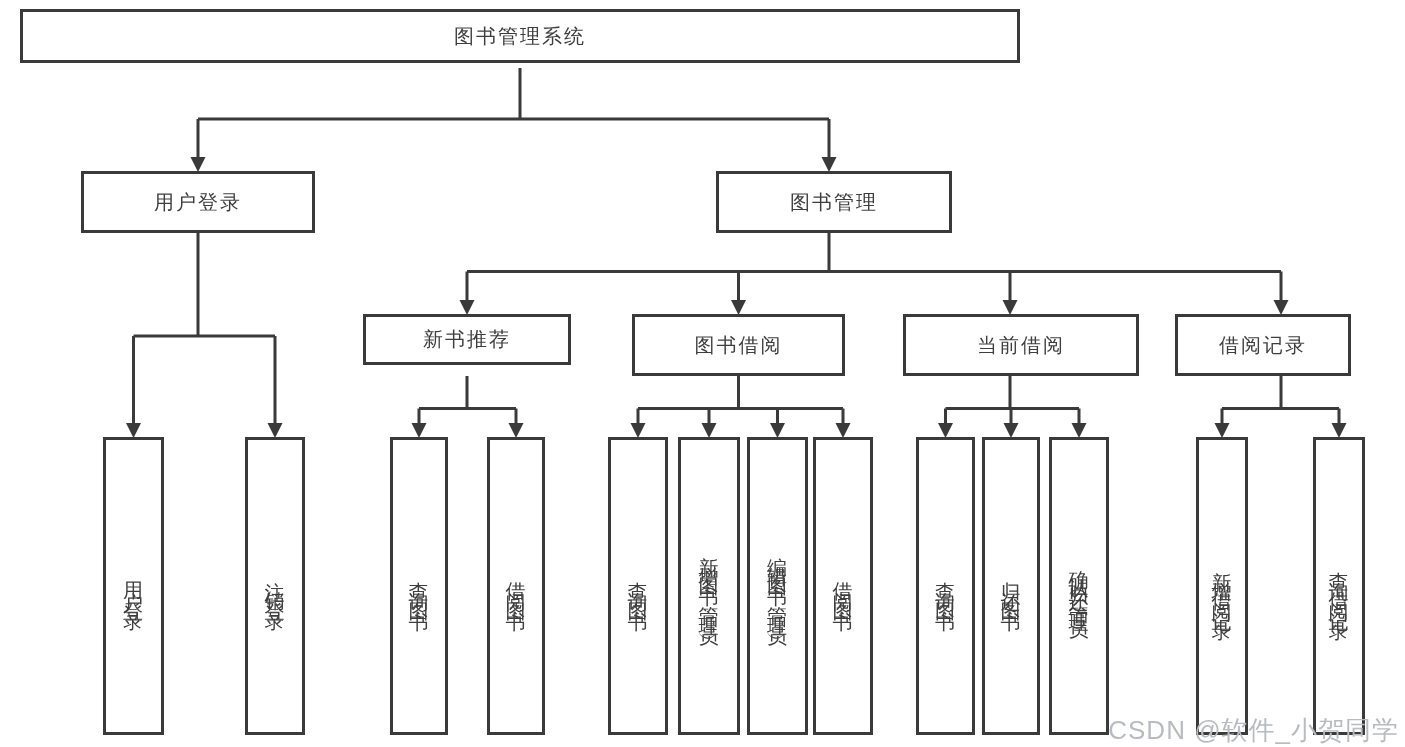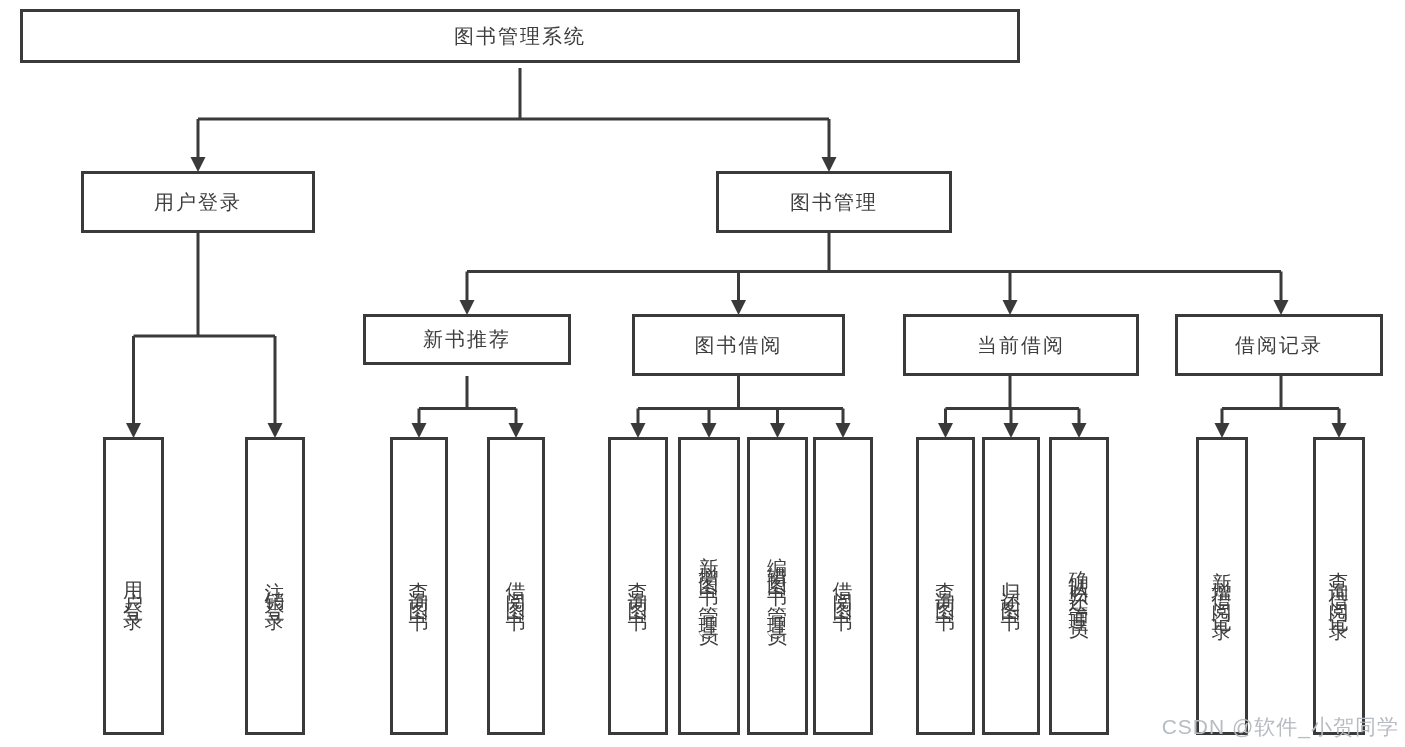--- a/index.html
+++ b/index.html
@@ -6,21 +6,21 @@
   body{font-family:"Liberation Sans","DejaVu Sans",sans-serif;color:#3e3e3e;}
   .canvas{position:relative;width:1405px;height:747px;background:#ffffff;overflow:hidden;}
   .box{position:absolute;box-sizing:border-box;background:#ffffff;border:3px solid #3a3a3a;
        display:flex;align-items:center;justify-content:center;}
   .hbox{font-size:20px;letter-spacing:2px;white-space:nowrap;}
   .vtext{writing-mode:vertical-rl;text-orientation:mixed;font-size:20px;letter-spacing:10px;
          line-height:1.1;}
   .connectors{position:absolute;left:0;top:0;pointer-events:none;}
   .connectors path{fill:none;stroke:#3a3a3a;stroke-width:3;}
   .connectors polygon{fill:#3a3a3a;stroke:none;}
-  .watermark{position:absolute;top:713px;right:6px;font-size:21px;letter-spacing:1px;
+  .watermark{position:absolute;top:713px;right:6px;font-size:26px;letter-spacing:1px;
              color:#b7bbc2;z-index:5;white-space:nowrap;}
 </style>
 </head>
 <body>
 
 <div class="canvas">
 
   <svg class="connectors" width="1405" height="747" viewBox="0 0 1405 747">
     <g>
       <path d="M520 68 V120.5 M198 119 H829 M198 119 V158 M829 119 V158"></path>
@@ -65,21 +65,21 @@
   </svg>
 
   <div class="box hbox" style="left:20px;top:9px;width:1000px;height:54px">图书管理系统</div>
 
   <div class="box hbox" style="left:81px;top:171px;width:234px;height:62px">用户登录</div>
   <div class="box hbox" style="left:716px;top:171px;width:236px;height:62px">图书管理</div>
 
   <div class="box hbox" style="left:363px;top:314px;width:208px;height:51px">新书推荐</div>
   <div class="box hbox" style="left:632px;top:314px;width:213px;height:62px">图书借阅</div>
   <div class="box hbox" style="left:903px;top:314px;width:236px;height:62px">当前借阅</div>
-  <div class="box hbox" style="left:1175px;top:314px;width:208px;height:62px">借阅记录</div>
+  <div class="box hbox" style="left:1175px;top:314px;width:176px;height:62px">借阅记录</div>
 
   <div class="box" style="left:103px;top:437px;width:61px;height:298px">
     <span class="vtext">用户登录</span>
   </div>
   <div class="box" style="left:245px;top:437px;width:60px;height:298px">
     <span class="vtext">注销登录</span>
   </div>
 
   <div class="box" style="left:390px;top:437px;width:58px;height:298px">
     <span class="vtext">查询图书</span>

